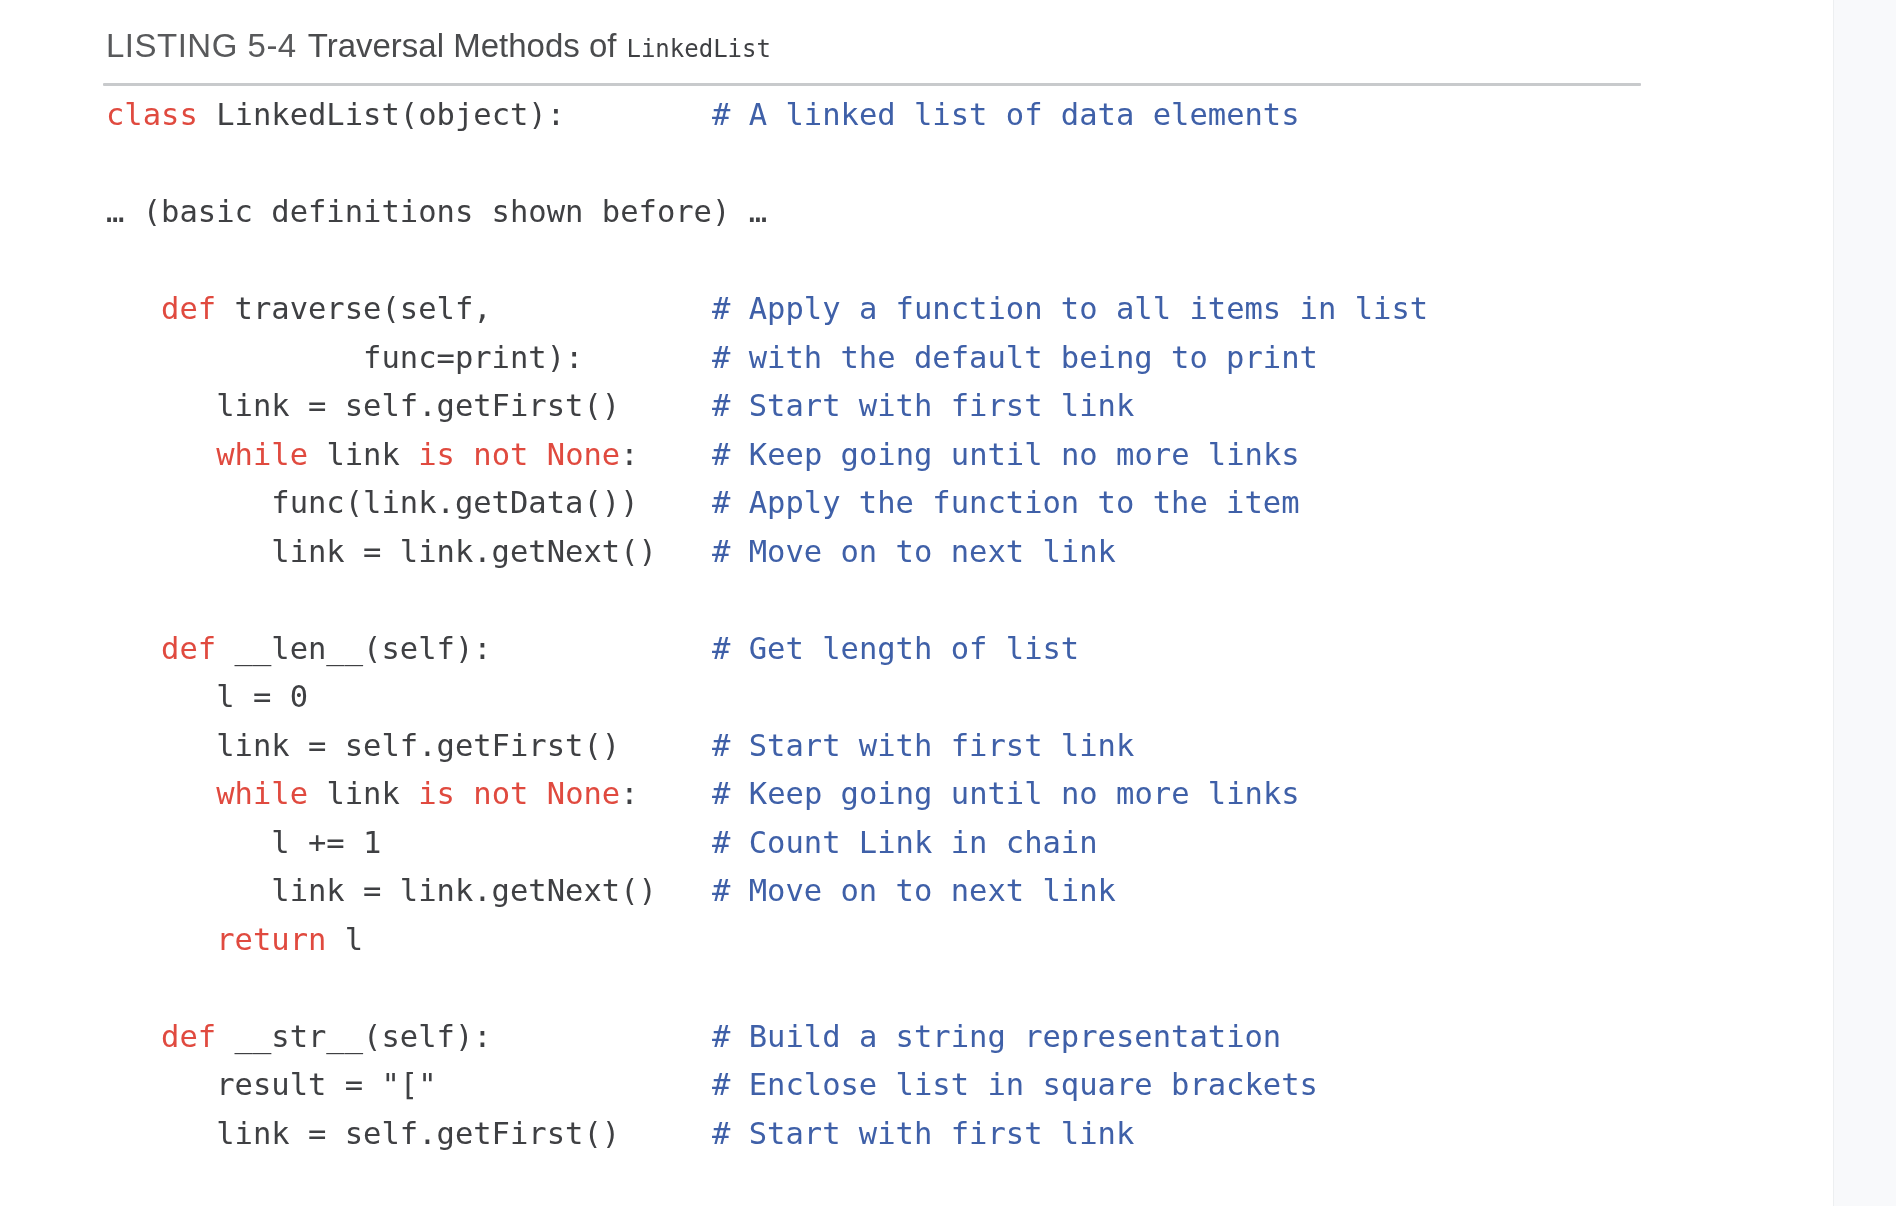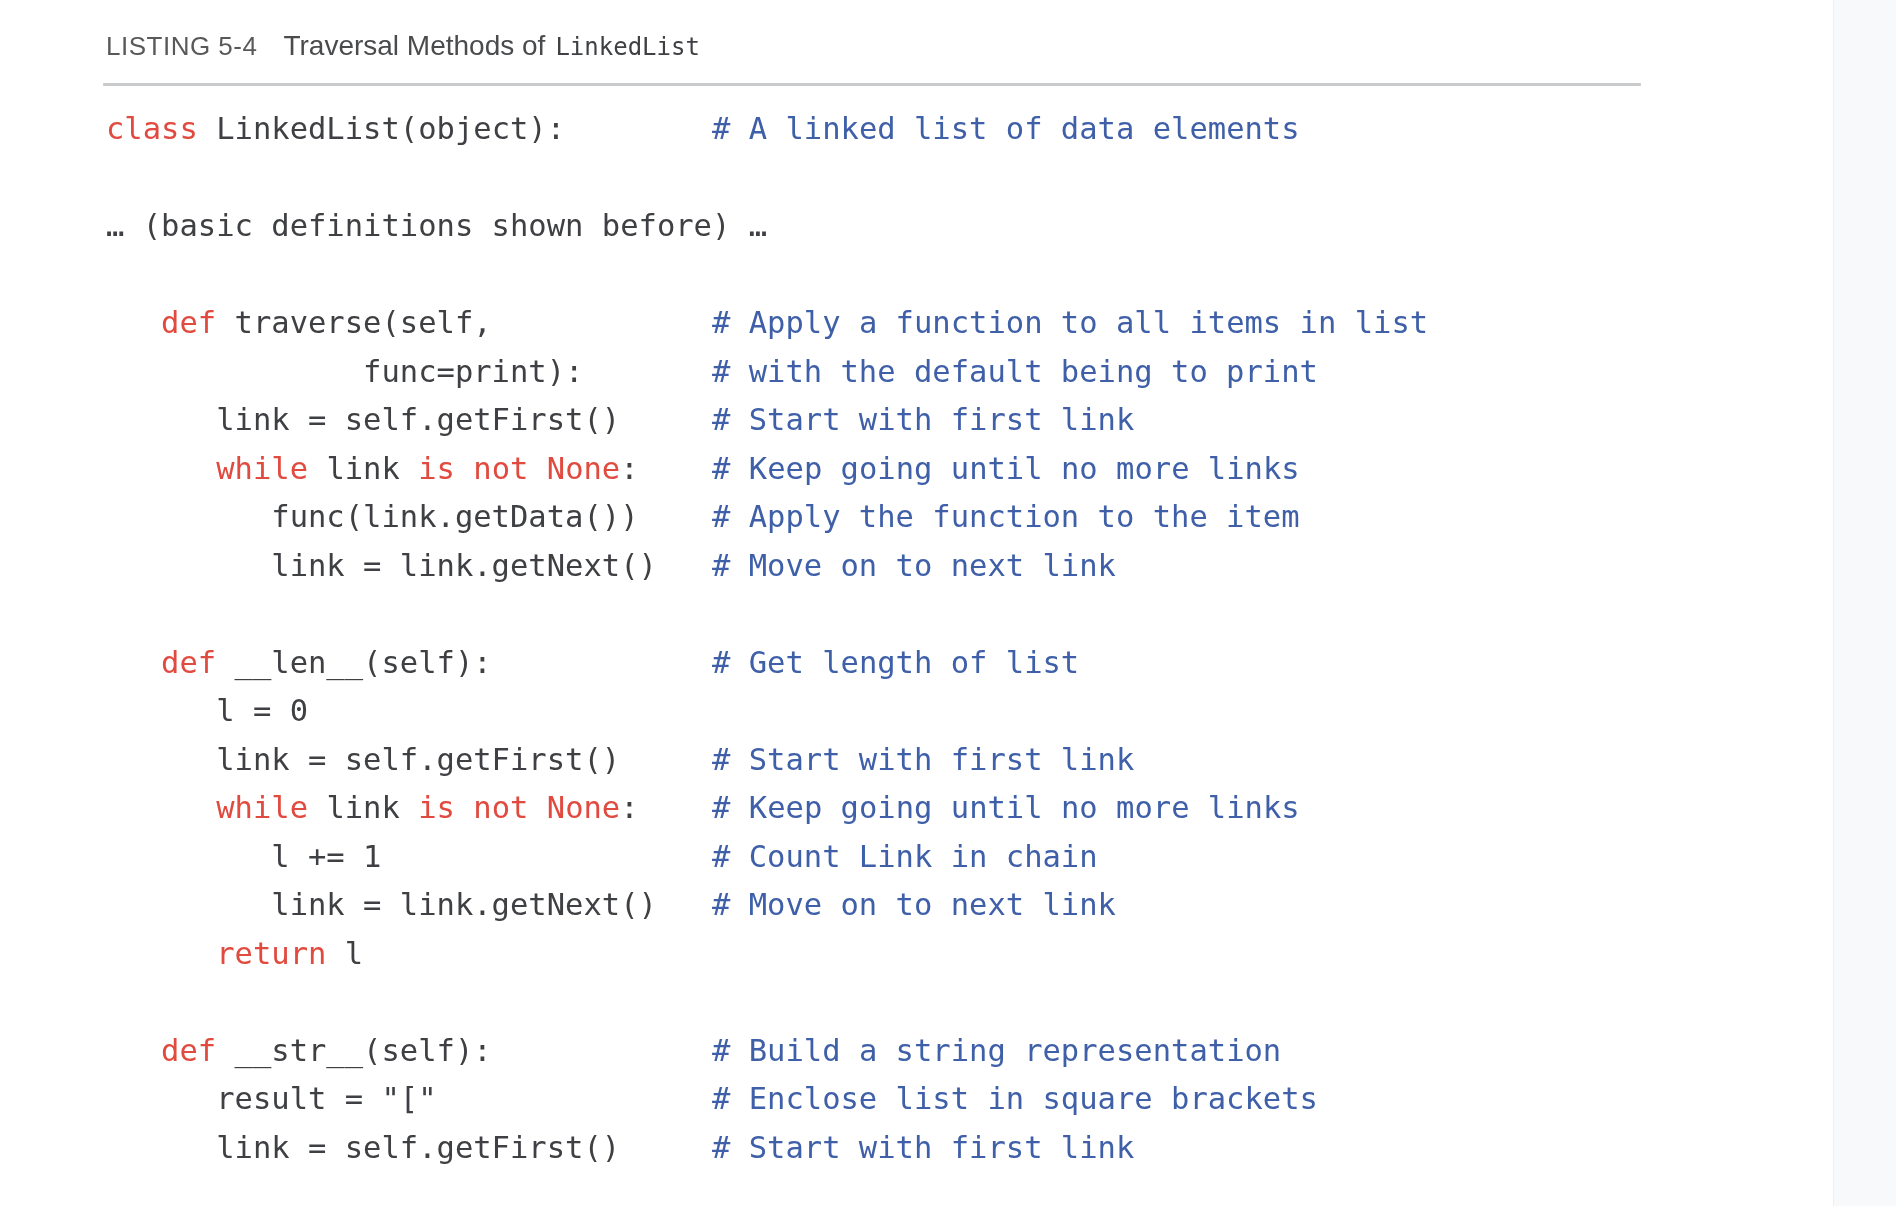--- a/index.html
+++ b/index.html
@@ -28,45 +28,45 @@
     top: 0;
     left: 0;
     padding: 26px 0 0 106px;
   }
   .listing-header {
     white-space: nowrap;
     line-height: 40px;
     height: 40px;
   }
   .listing-label {
-    font-size: 26px;
+    font-size: 33px;
     color: var(--titlelabel, #58595b);
     letter-spacing: 0.5px;
   }
   .listing-title {
-    font-size: 28px;
+    font-size: 33px;
     color: var(--titletext, #4a4b4d);
-    margin-left: 26px;
+    margin-left: 11px;
   }
   .listing-title-code {
     font-family: "DejaVu Sans Mono", monospace;
     font-size: 24px;
     color: var(--codetext, #3f4043);
     margin-left: 10px;
   }
   .rule {
     width: 1538px;
     height: 3px;
     background: var(--rule, #c8cacc);
     margin: 17px 0 0 -3px;
     border-radius: 1px;
   }
   .code-block {
     margin: 0;
-    padding-top: 19px;
+    padding-top: 5px;
     font-family: "DejaVu Sans Mono", monospace;
     font-size: 30.5px;
     color: var(--codetext, #3f4043);
   }
   .code-line {
     white-space: pre;
     height: 48.5px;
     line-height: 48.5px;
   }
   .seg-k { color: var(--keyword, #e04a3f); }

